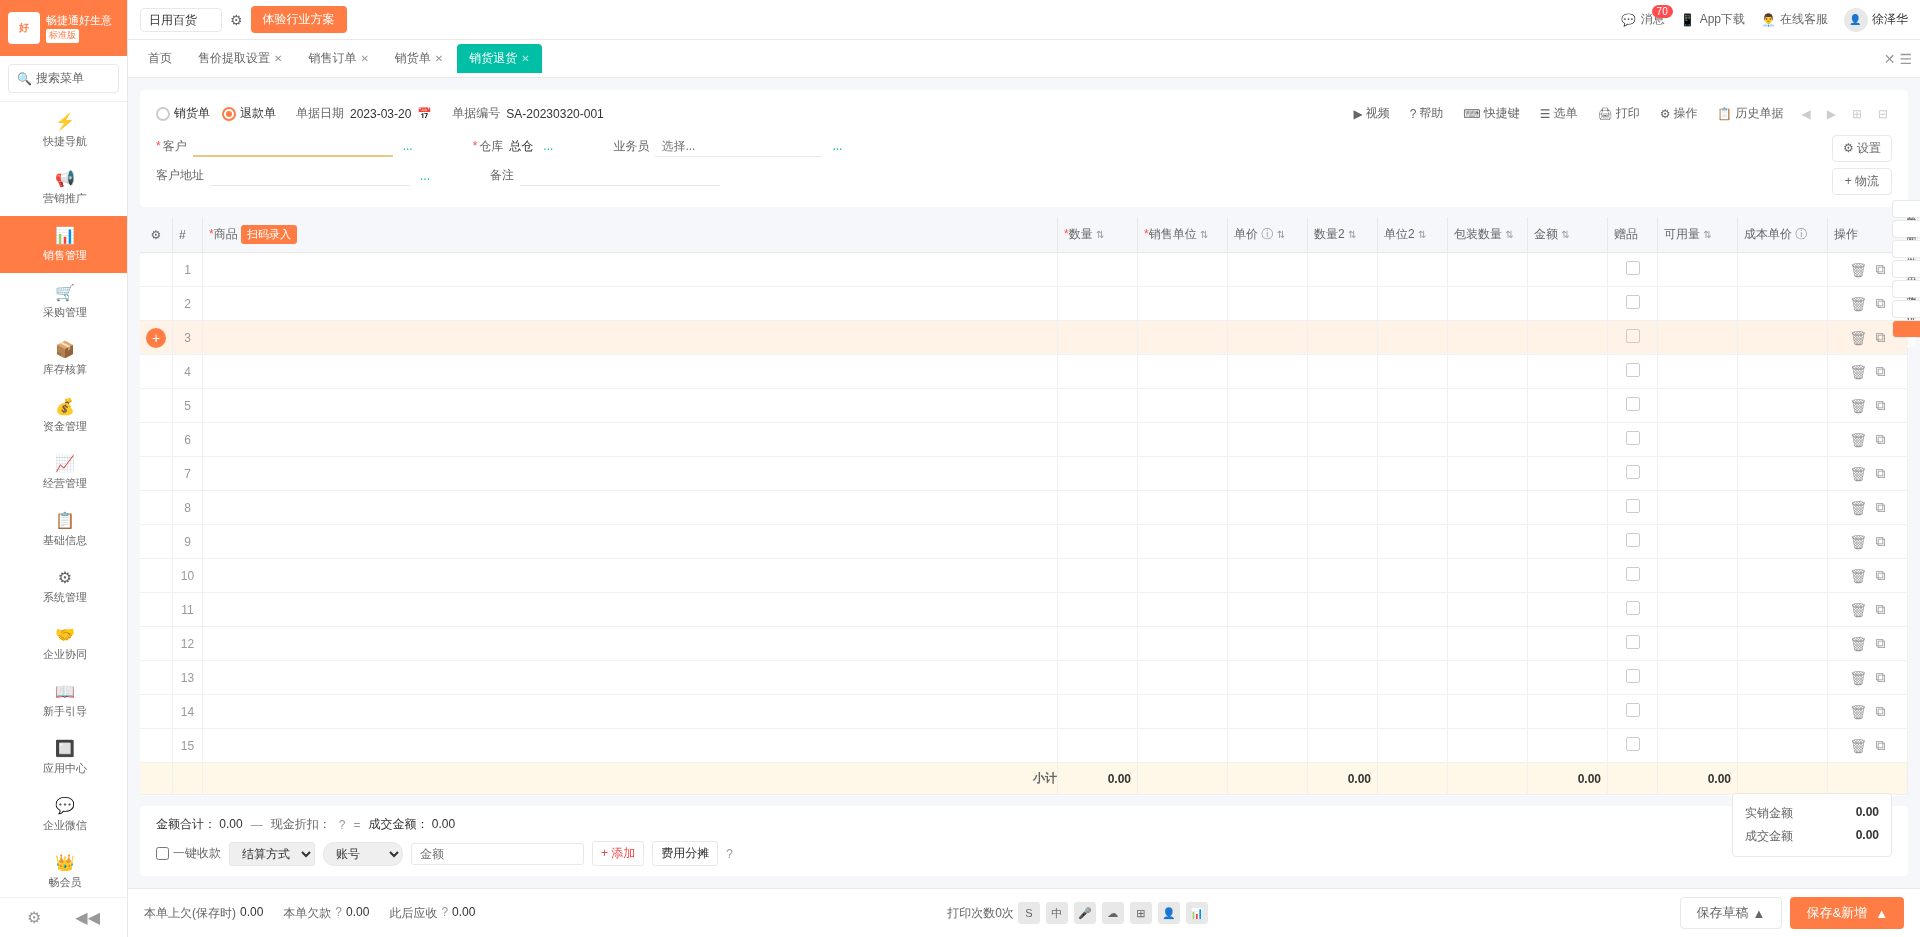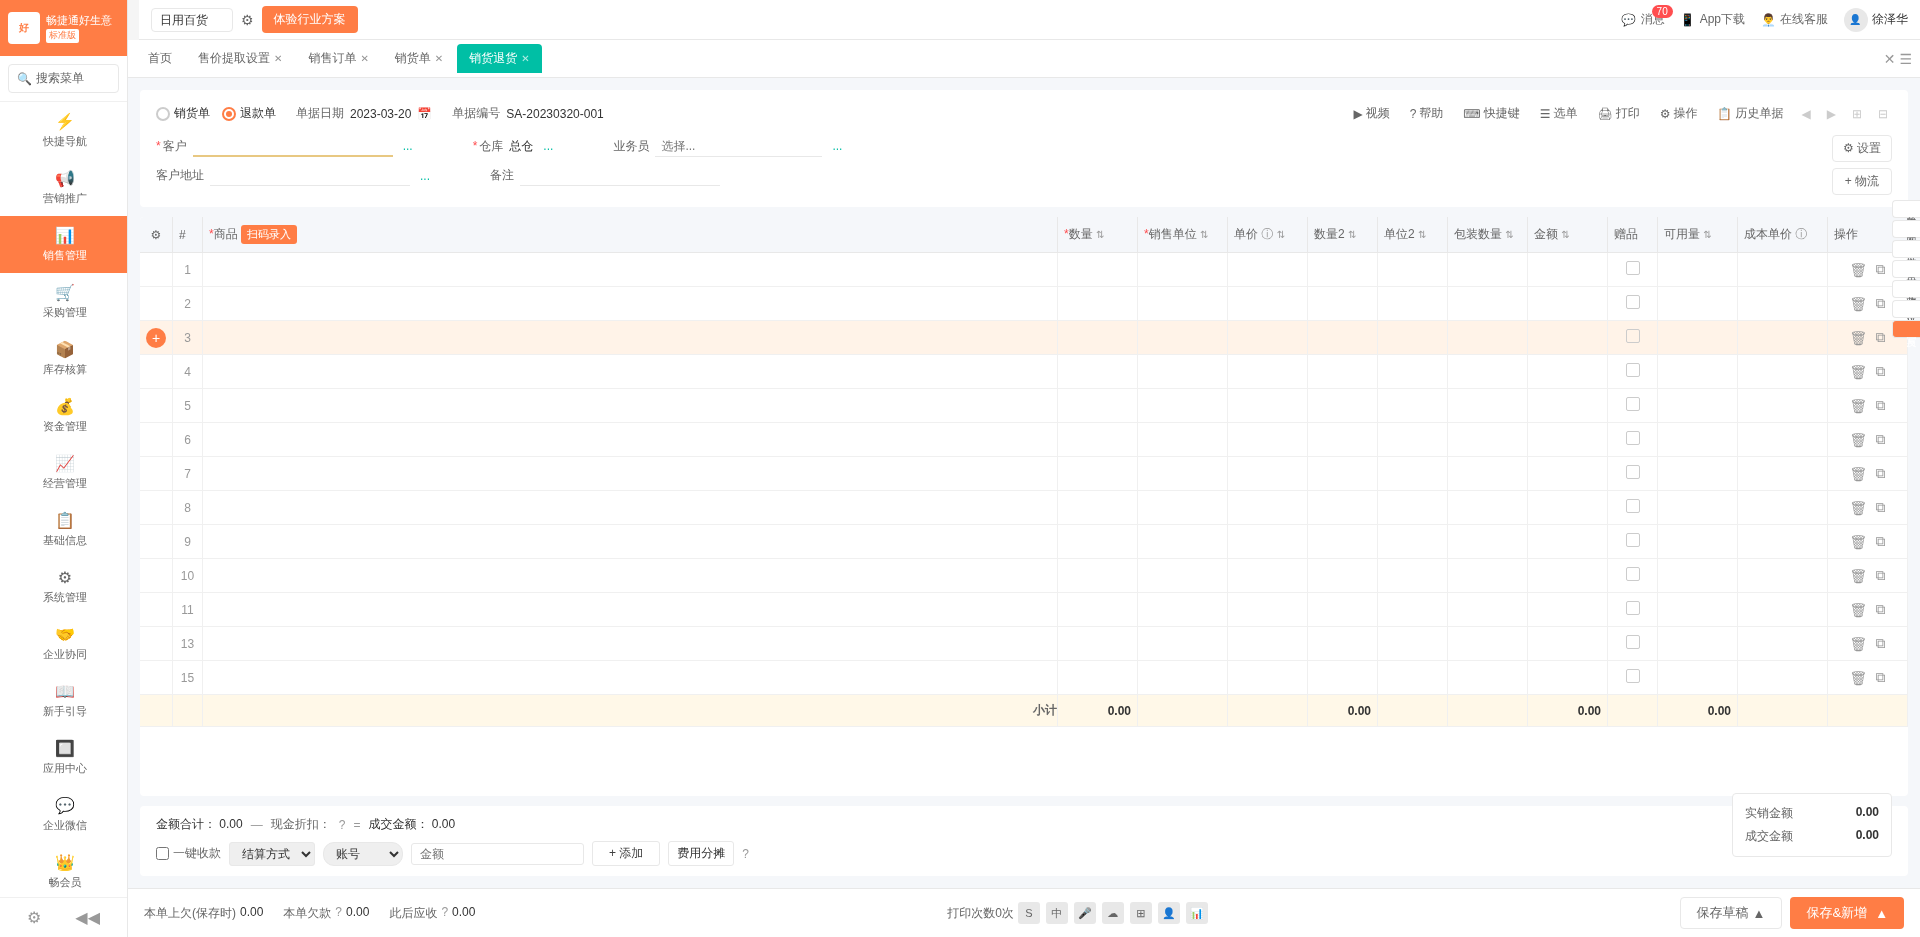--- a/index.html
+++ b/index.html
@@ -20,21 +20,21 @@
     .sidebar-item { display: flex; flex-direction: column; align-items: center; padding: 10px 8px; cursor: pointer; color: #666; font-size: 11px; gap: 3px; border-left: 3px solid transparent; }
     .sidebar-item.active { background: #ff7d45; color: #fff; border-left-color: #ff7d45; }
     .sidebar-item .icon { font-size: 16px; }
     .sidebar-footer { padding: 10px; display: flex; justify-content: space-around; border-top: 1px solid #f0f0f0; }
     .sidebar-footer-btn { background: none; border: none; cursor: pointer; color: #999; font-size: 16px; }
 
     
     .main-area { flex: 1; display: flex; flex-direction: column; overflow: hidden; }
 
     
-    .topbar { height: 40px; background: #fff; border-bottom: 1px solid #e8e8e8; display: flex; align-items: center; justify-content: space-between; padding: 0 12px; flex-shrink: 0; margin-left: 11px; }
+    .topbar { height: 40px; background: #fff; border-bottom: 1px solid #e8e8e8; display: flex; align-items: center; justify-content: space-between; padding: 0 12px; flex-shrink: 0; }
     .topbar-left { display: flex; align-items: center; gap: 8px; }
     .topbar-select { border: 1px solid #e8e8e8; border-radius: 4px; padding: 4px 24px 4px 8px; font-size: 12px; color: #333; background: #fff; appearance: none; cursor: pointer; }
     .topbar-gear { background: none; border: none; cursor: pointer; color: #666; font-size: 14px; }
     .topbar-trial-btn { background: #ff7d45; color: #fff; border: none; border-radius: 4px; padding: 5px 12px; font-size: 12px; cursor: pointer; }
     .topbar-right { display: flex; align-items: center; gap: 16px; }
     .topbar-msg { display: flex; align-items: center; gap: 4px; color: #666; cursor: pointer; font-size: 12px; position: relative; }
     .topbar-badge { background: #ff4d4f; color: #fff; border-radius: 10px; padding: 1px 5px; font-size: 10px; position: absolute; top: -6px; right: -8px; }
     .topbar-user { display: flex; align-items: center; gap: 4px; color: #333; cursor: pointer; font-size: 12px; }
     .topbar-avatar { width: 24px; height: 24px; border-radius: 50%; background: #e8e8e8; display: flex; align-items: center; justify-content: center; font-size: 10px; }
 
@@ -105,21 +105,21 @@
     .amount-total { color: #333; }
     .amount-dash { color: #999; }
     .cash-discount { color: #666; }
     .equal-sign { color: #999; }
     .deal-amount { color: #333; }
     .bottom-row2 { display: flex; align-items: center; gap: 8px; font-size: 12px; }
     .checkbox-label { display: flex; align-items: center; gap: 4px; cursor: pointer; color: #666; }
     .pay-method-select { border: 1px solid #e8e8e8; border-radius: 3px; padding: 3px 8px; font-size: 12px; color: #333; }
     .account-input { border: 1px solid #e8e8e8; border-radius: 11px; padding: 3px 8px; font-size: 12px; color: #333; min-width: 80px; }
     .amount-input { border: 1px solid #e8e8e8; border-radius: 3px; padding: 3px 8px; font-size: 12px; color: #333; min-width: 80px; }
-    .add-btn { background: none; border: 1px solid #e8e8e8; border-radius: 3px; padding: 3px 16px; cursor: pointer; color: #404040; font-size: 12px; }
+    .add-btn { background: none; border: 1px solid #e8e8e8; border-radius: 3px; padding: 3px 8px; cursor: pointer; color: #ef4444; font-size: 12px; }
     .expense-split-btn { background: #fff; border: 1px solid #e8e8e8; border-radius: 3px; padding: 3px 8px; cursor: pointer; color: #333; font-size: 12px; }
 
     
     .status-bar { background: #fff; border-top: 1px solid #e8e8e8; padding: 8px 16px; display: flex; align-items: center; justify-content: space-between; font-size: 12px; color: #666; flex-shrink: 0; }
     .status-bar-left { display: flex; gap: 20px; }
     .status-item { display: flex; gap: 4px; }
     .status-num { color: #333; }
     .status-bar-center { display: flex; align-items: center; gap: 4px; }
     .status-bar-icons { display: flex; gap: 6px; align-items: center; }
     .status-icon { width: 22px; height: 22px; background: #e8e8e8; border-radius: 3px; display: flex; align-items: center; justify-content: center; font-size: 11px; color: #666; cursor: pointer; }
@@ -662,21 +662,63 @@
                   <td></td>
                   <td>
       <div class="action-btns">
         <button class="action-btn">🗑</button>
         <button class="action-btn">⧉</button>
       </div>
     </td>
                 </tr>
                 <tr>
                   <td class="col-gear"></td>
+                  <td class="row-num">12</td>
+                  <td></td>
+                  <td></td>
+                  <td></td>
+                  <td></td>
+                  <td></td>
+                  <td></td>
+                  <td></td>
+                  <td></td>
+                  <td class="checkbox-cell"><span class="checkbox-sq"></span></td>
+                  <td></td>
+                  <td></td>
+                  <td>
+      <div class="action-btns">
+        <button class="action-btn">🗑</button>
+        <button class="action-btn">⧉</button>
+      </div>
+    </td>
+                </tr>
+                <tr>
+                  <td class="col-gear"></td>
                   <td class="row-num">13</td>
+                  <td></td>
+                  <td></td>
+                  <td></td>
+                  <td></td>
+                  <td></td>
+                  <td></td>
+                  <td></td>
+                  <td></td>
+                  <td class="checkbox-cell"><span class="checkbox-sq"></span></td>
+                  <td></td>
+                  <td></td>
+                  <td>
+      <div class="action-btns">
+        <button class="action-btn">🗑</button>
+        <button class="action-btn">⧉</button>
+      </div>
+    </td>
+                </tr>
+                <tr>
+                  <td class="col-gear"></td>
+                  <td class="row-num">14</td>
                   <td></td>
                   <td></td>
                   <td></td>
                   <td></td>
                   <td></td>
                   <td></td>
                   <td></td>
                   <td></td>
                   <td class="checkbox-cell"><span class="checkbox-sq"></span></td>
                   <td></td>

